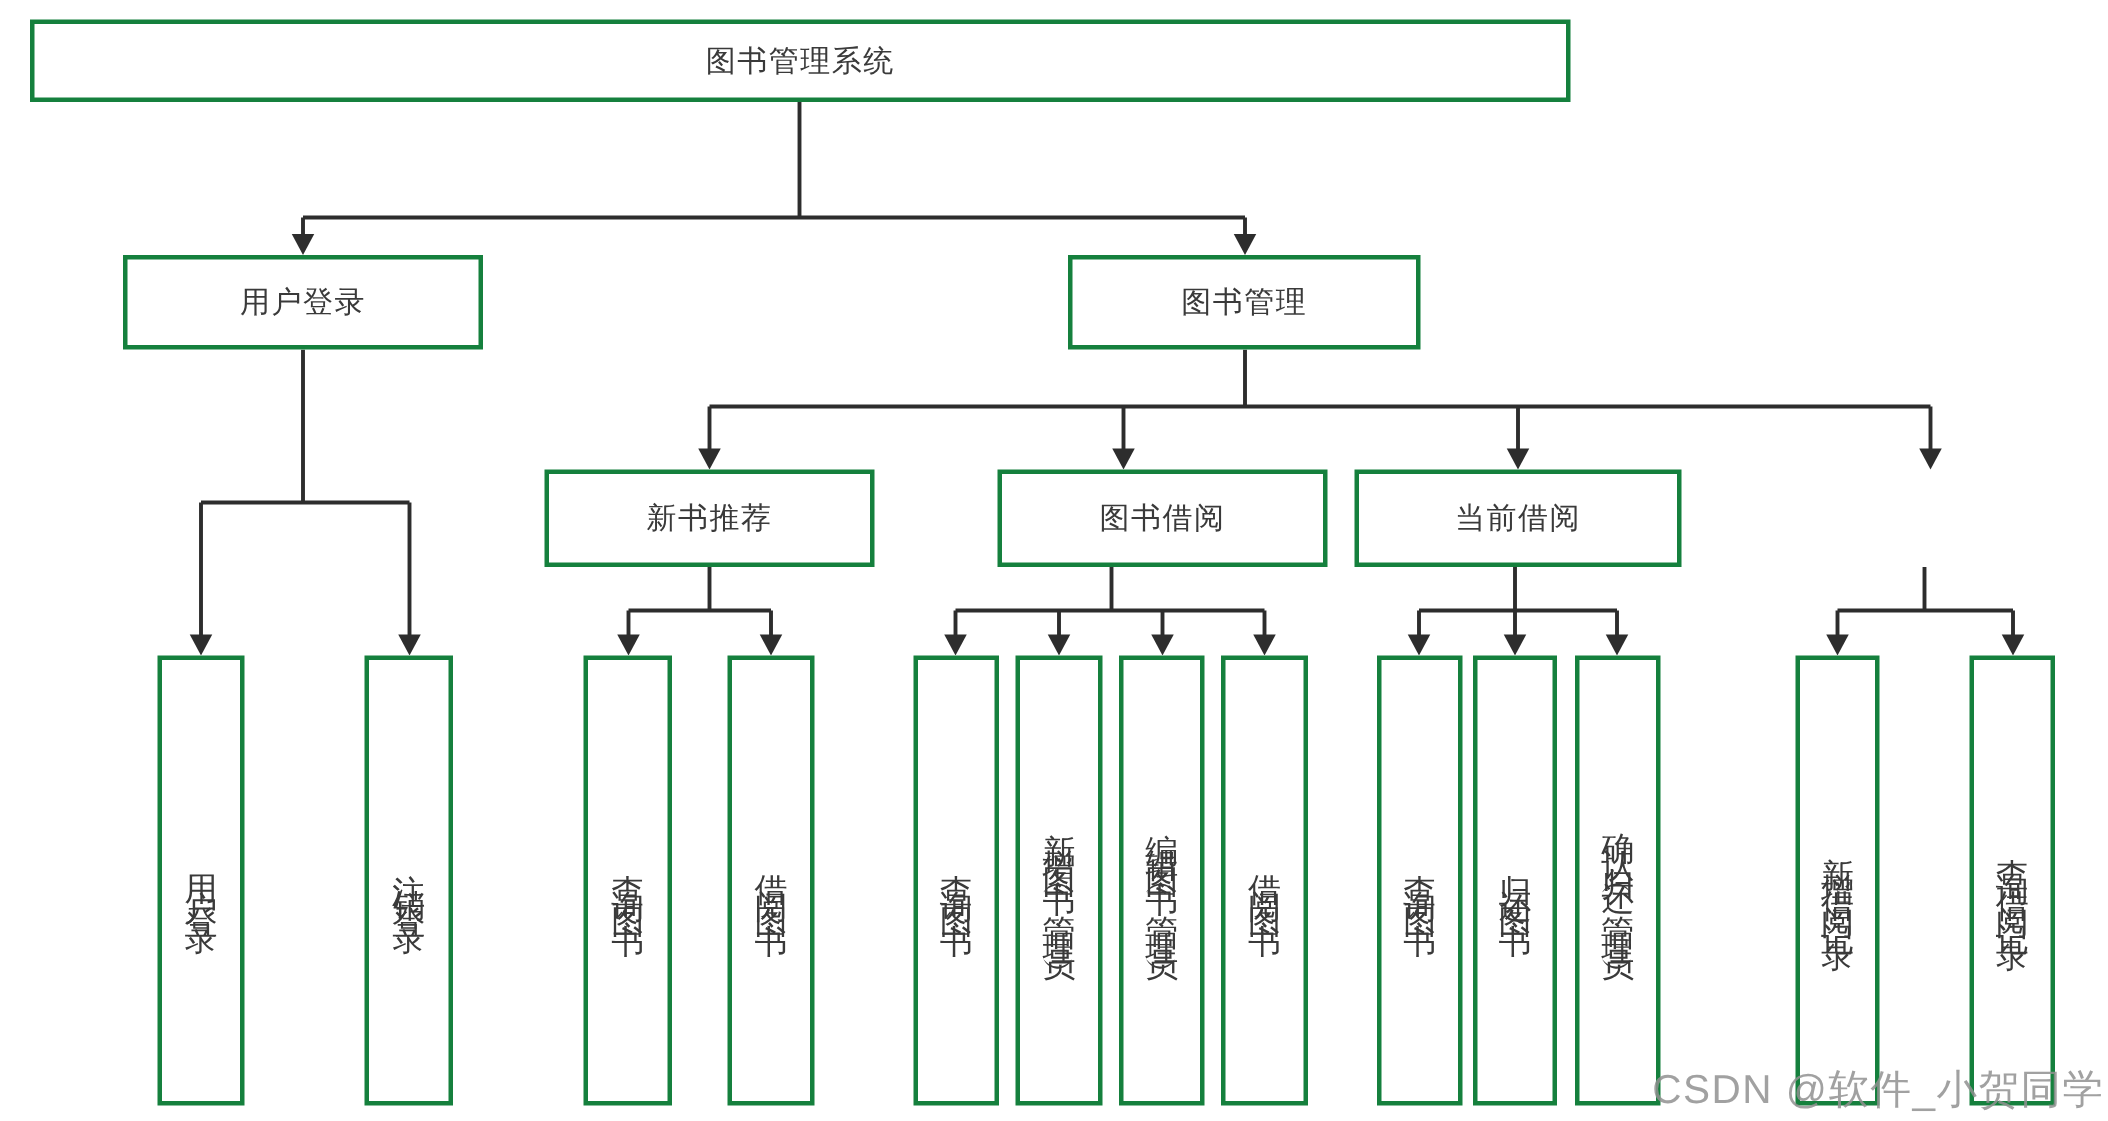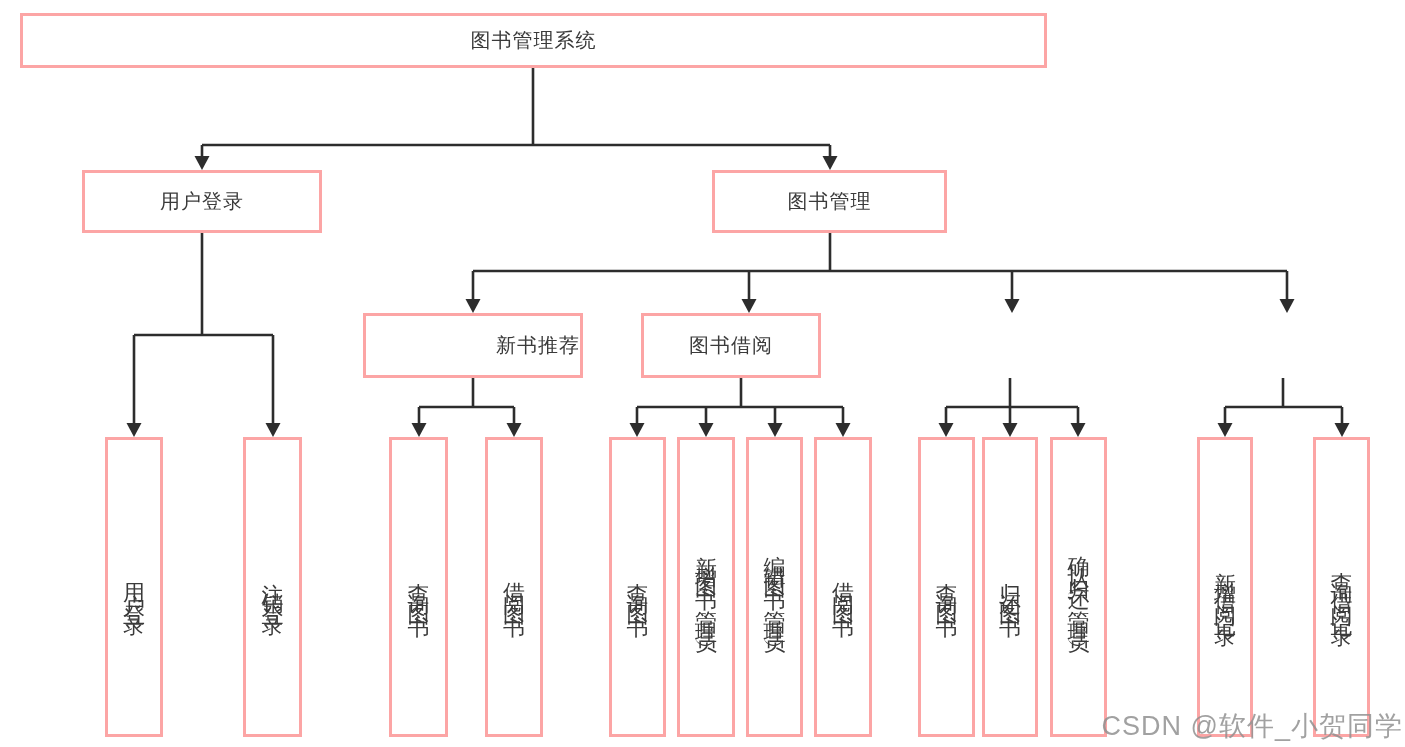--- a/index.html
+++ b/index.html
@@ -8,21 +8,21 @@
     width:1405px;height:747px;
     background:#ffffff;
     font-family:"Liberation Sans","DejaVu Sans",sans-serif;
     overflow:hidden;
   }
   #wires{position:absolute;left:0;top:0;width:1405px;height:747px;}
   .box{
     position:absolute;
     box-sizing:border-box;
     background:#ffffff;
-    border:3px solid #fca5a5;
+    border:3px solid #15803d;
     display:flex;
     align-items:center;
     justify-content:center;
     color:#3a3a3a;
   }
   .hlabel{
     font-size:20px;
     letter-spacing:1px;
     white-space:nowrap;
   }
@@ -113,25 +113,28 @@
     <span class="hlabel">图书管理系统</span>
   </div>
 
   <div class="box lvl2" style="left:82px;width:240px;">
     <span class="hlabel">用户登录</span>
   </div>
   <div class="box lvl2" style="left:712px;width:235px;justify-content:center;">
     <span class="hlabel">图书管理</span>
   </div>
 
-  <div class="box lvl3" style="left:363px;width:220px;justify-content:flex-end;">
+  <div class="box lvl3" style="left:363px;width:220px;">
     <span class="hlabel">新书推荐</span>
   </div>
-  <div class="box lvl3" style="left:641px;width:180px;">
+  <div class="box lvl3" style="left:665px;width:220px;">
     <span class="hlabel">图书借阅</span>
+  </div>
+  <div class="box lvl3" style="left:903px;width:218px;">
+    <span class="hlabel">当前借阅</span>
   </div>
 
   <div class="box leaf" style="left:105px;width:58px;">
     <span class="vlabel">用户登录</span>
   </div>
   <div class="box leaf" style="left:243px;width:59px;">
     <span class="vlabel">注销登录</span>
   </div>
 
   <div class="box leaf" style="left:389px;width:59px;">

